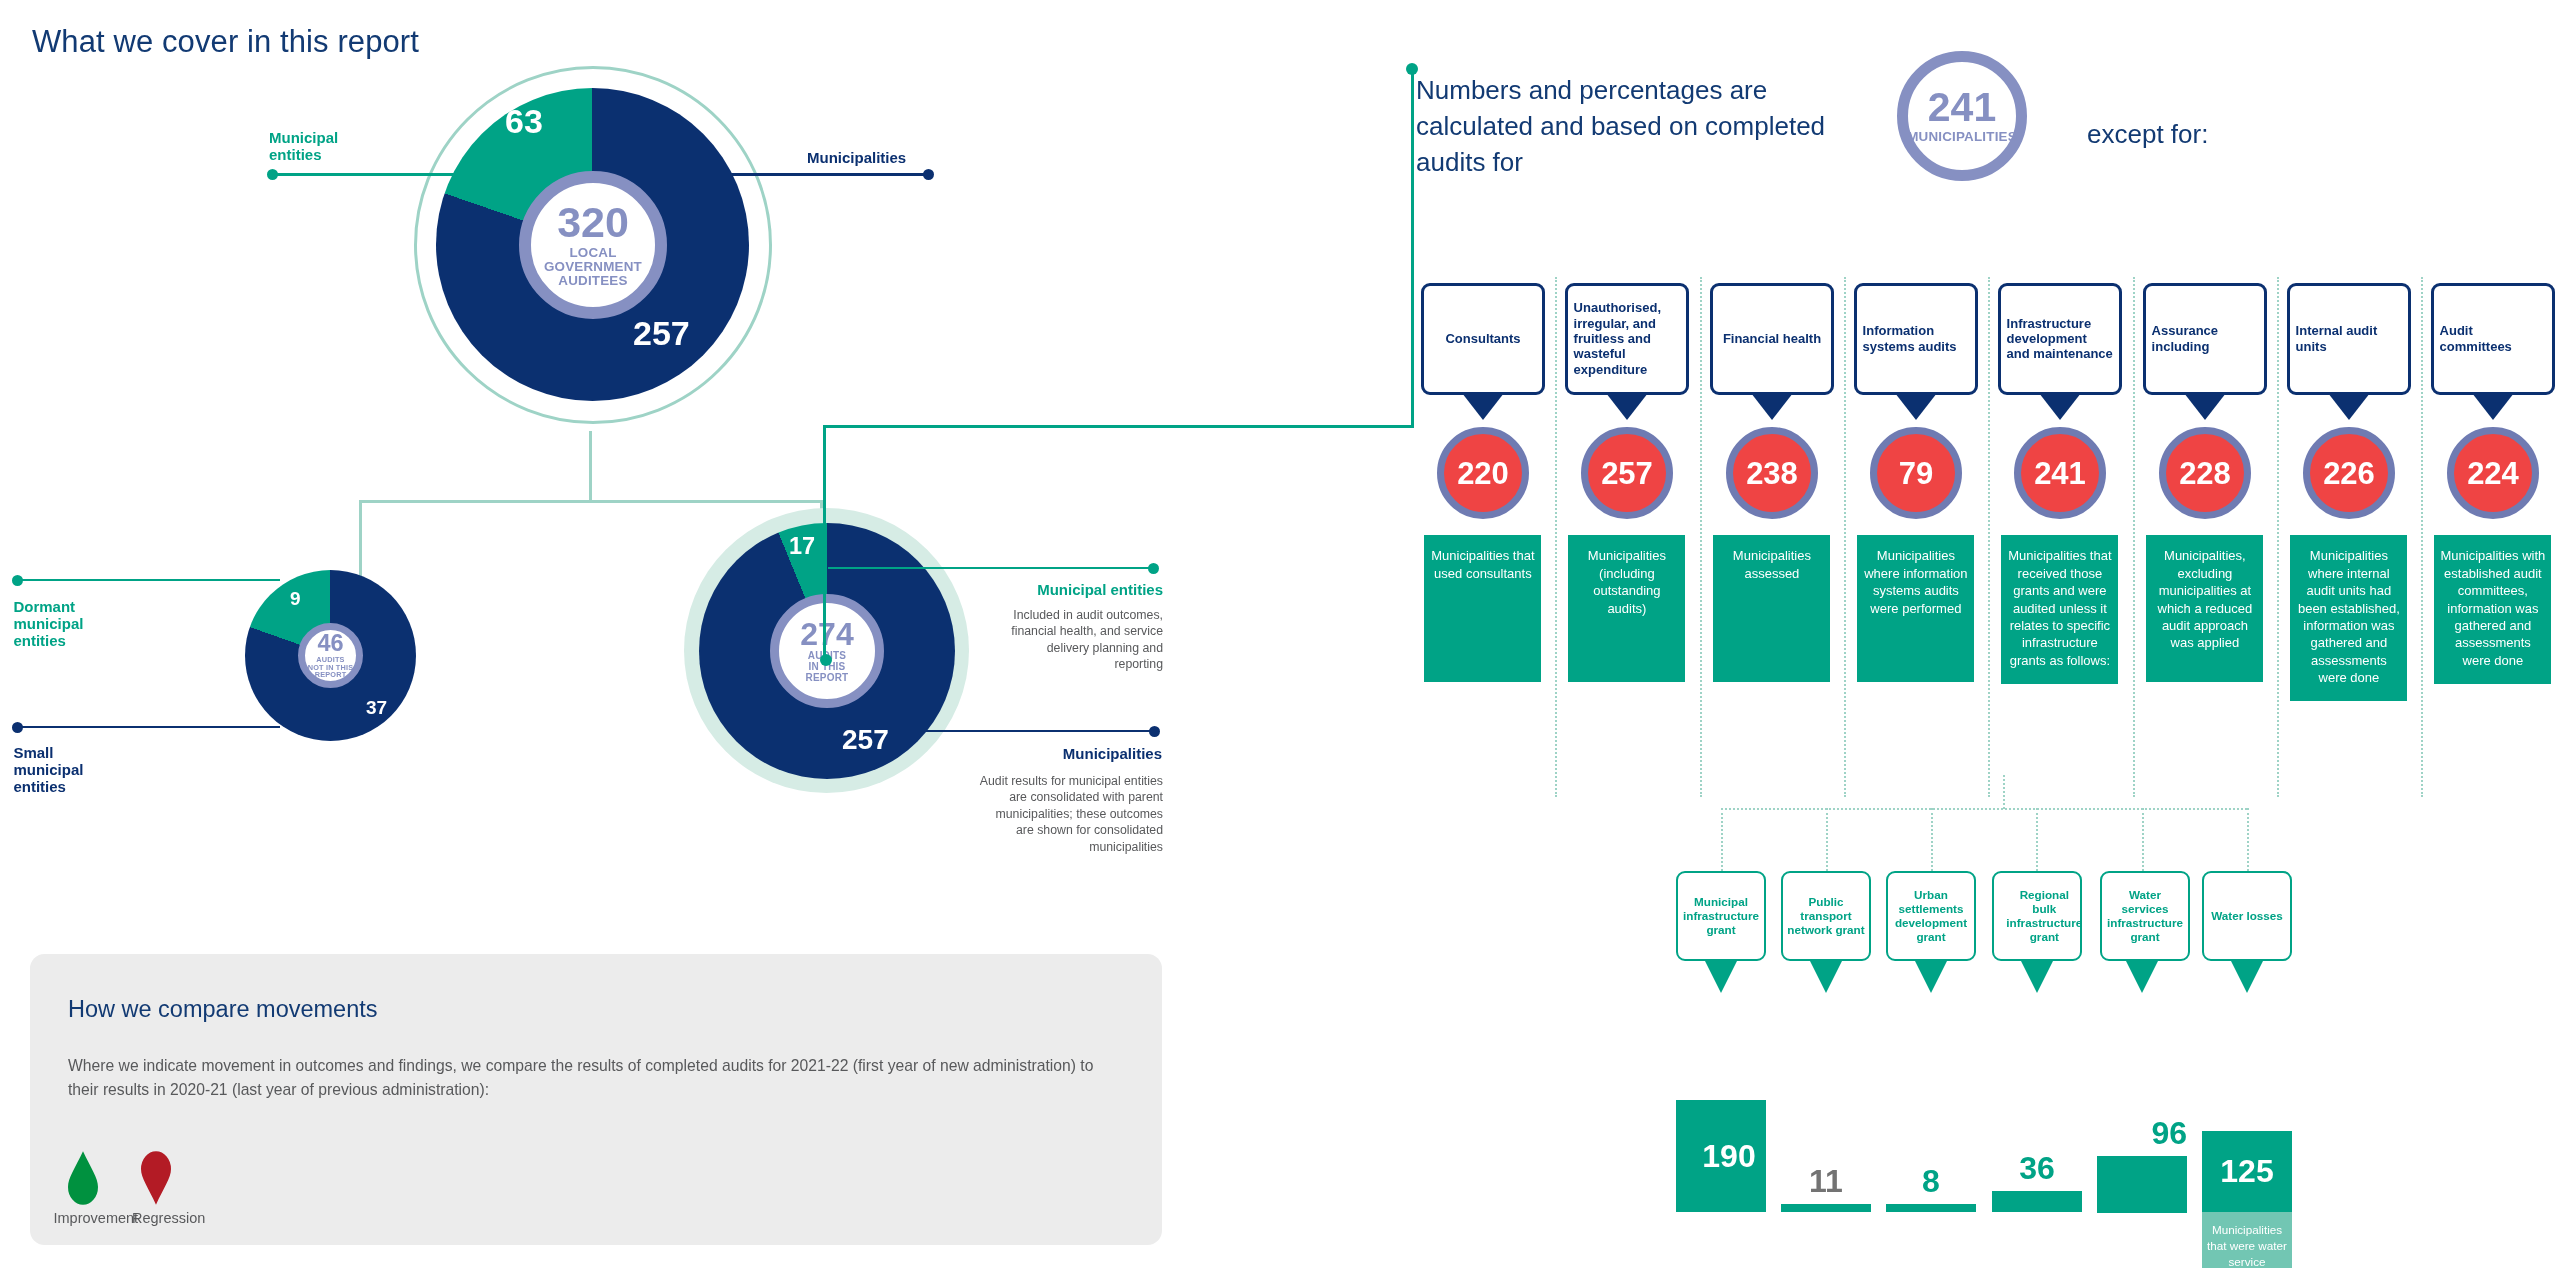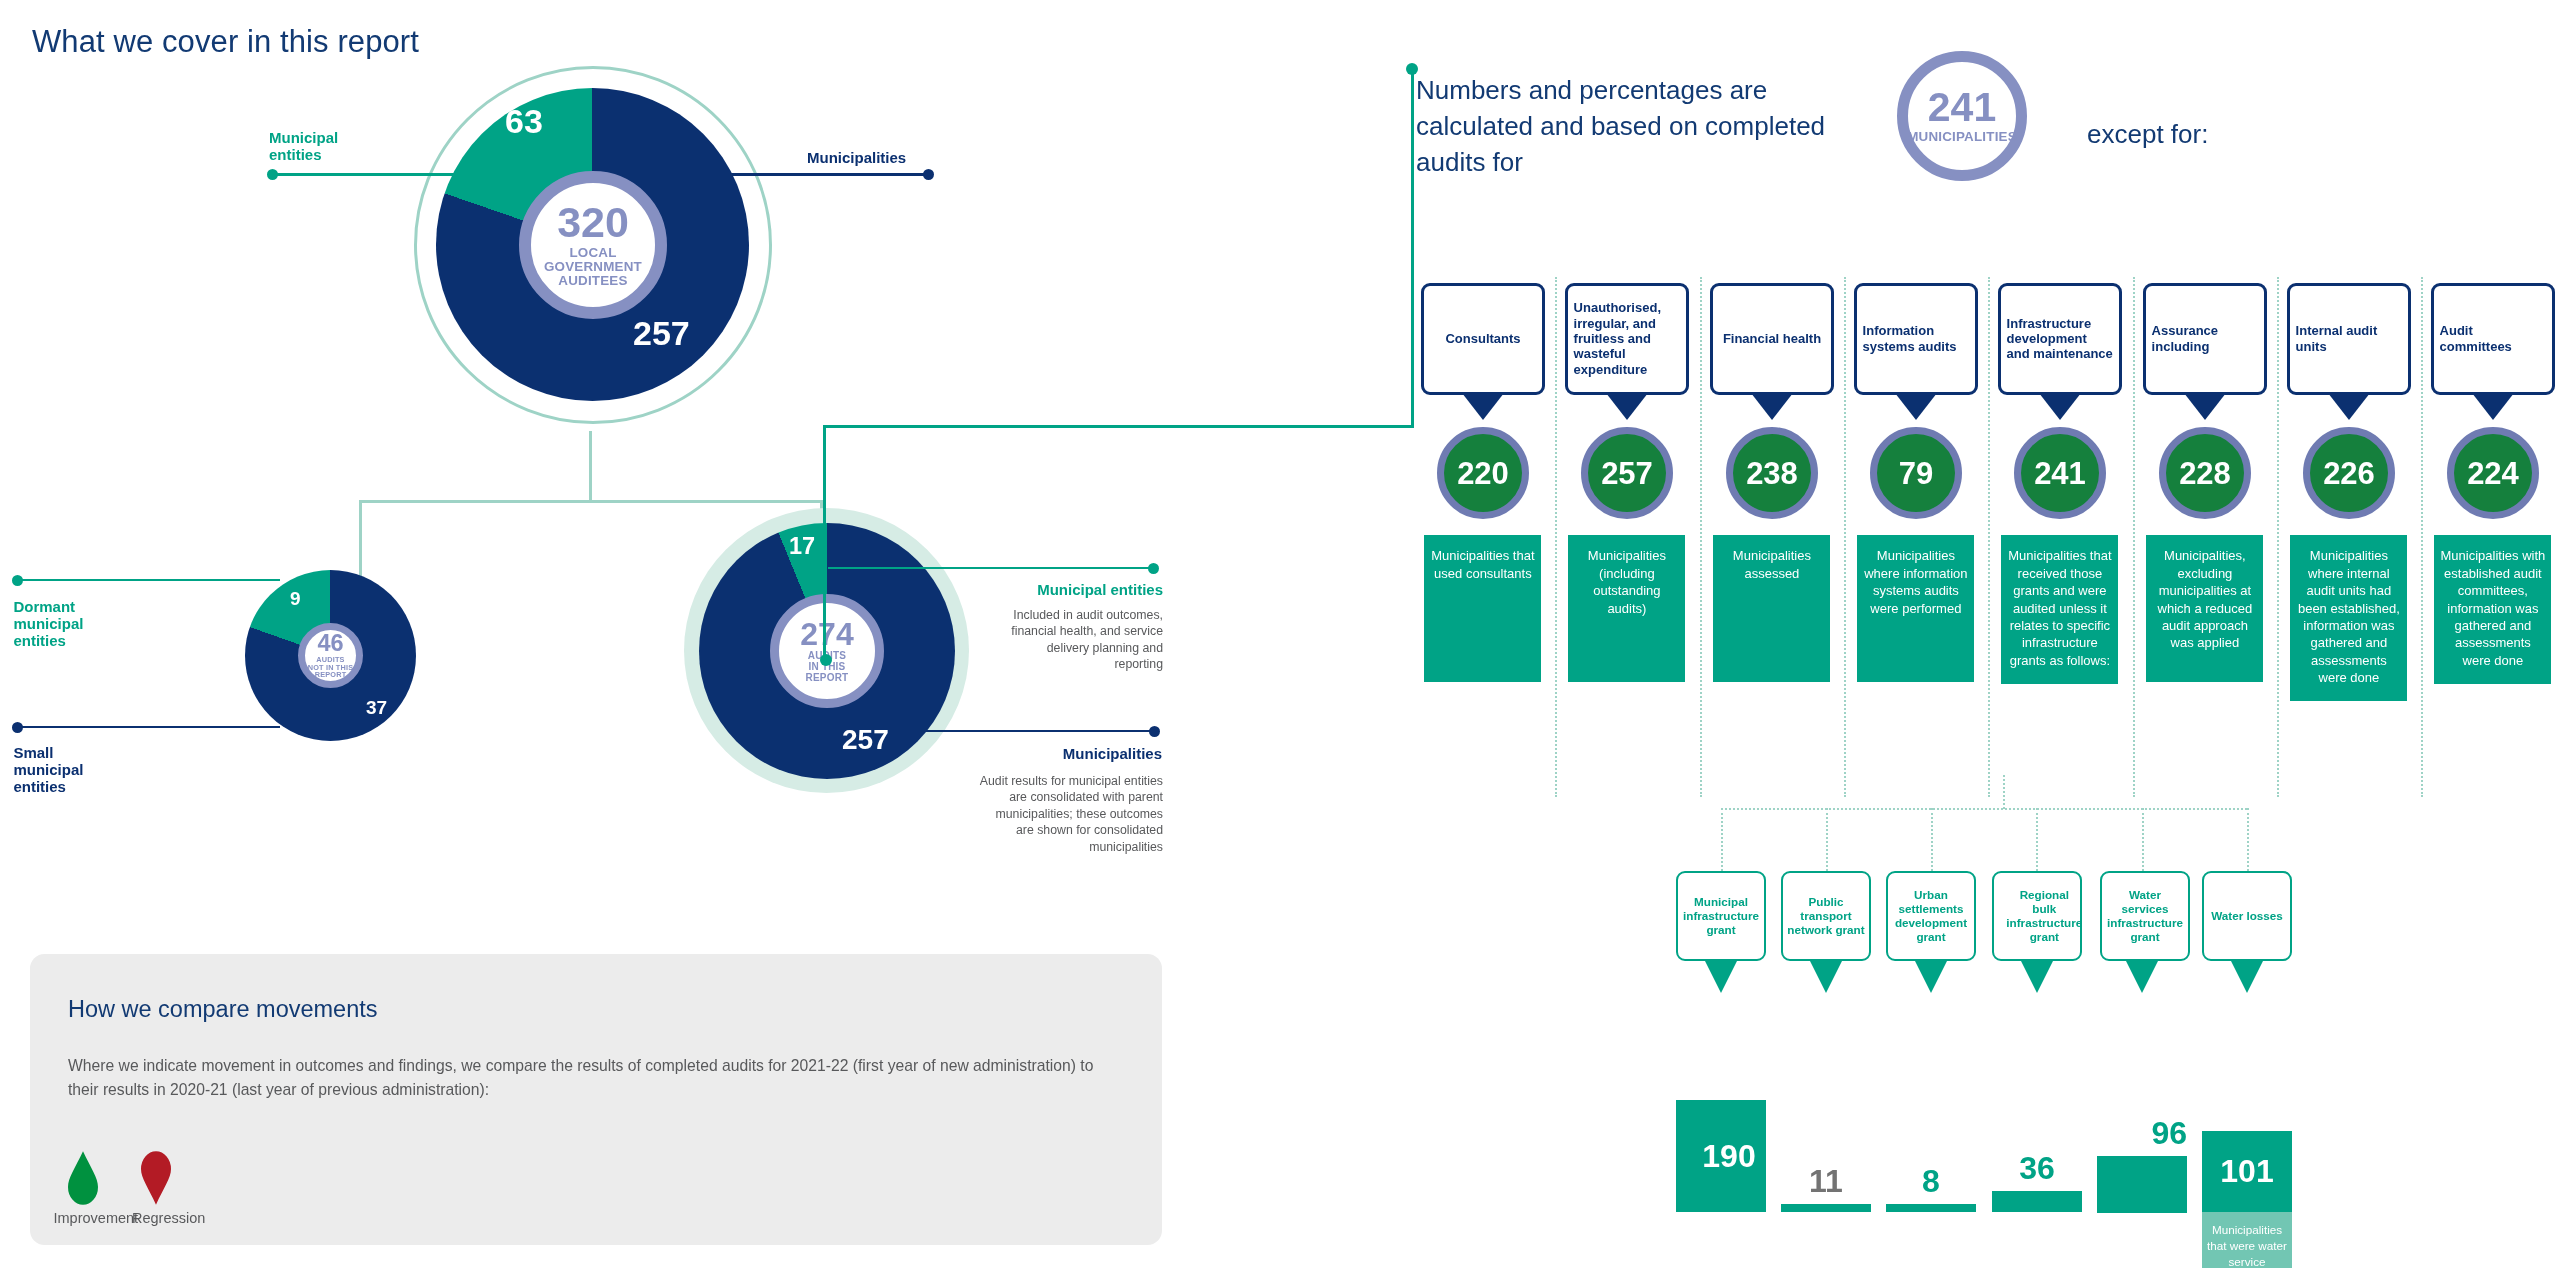--- a/index.html
+++ b/index.html
@@ -108,21 +108,21 @@
   .col .head span {
     font-size:13px; font-weight:700; color:#0b3070; line-height:1.18;
   }
   .col .tri {
     position:absolute; left:41px; top:116px;
     width:0; height:0; border-left:21px solid transparent;
     border-right:21px solid transparent; border-top:27px solid #0b3070;
   }
   .col .bub {
     position:absolute; left:16px; top:150px; width:92px; height:92px;
-    border-radius:50%; background:#15803d; border:7.8px solid #6f7bb2;
+    border-radius:50%; background:#ef4444; border:7.8px solid #6f7bb2;
     display:flex; align-items:center; justify-content:center;
   }
   .col .bub span { font-size:31px; font-weight:700; color:#fff; line-height:1; }
   .col .body {
     position:absolute; left:3.4px; top:258px; width:117px; min-height:147px;
     background:#00a386; color:#fff; text-align:center;
     font-size:13px; line-height:1.34; padding:12.3px 5.6px 14.5px;
   }
   .dotsep {
     position:absolute; top:0; width:0;
@@ -399,21 +399,21 @@
       </div>
       <div class="gtri" style="left: 449px;"></div>
       <div class="gbar" style="left: 421px; width: 90px; height: 57px; top: 285px;"></div>
       <div class="gval" style="left: 421px; width: 90px; text-align: right; font-size: 32px; color: rgb(0, 163, 134); top: 246px;">96</div>
       <div class="gdotline" style="left: 466px; top: -63px; height: 63px;"></div>
       <div class="gcard" style="left: 526px;">
         <span>Water losses</span>
       </div>
       <div class="gtri" style="left: 554px;"></div>
       <div class="gbar" style="left: 526px; width: 90px; height: 82px; top: 260px;"></div>
-      <div class="gval" style="left: 526px; width: 90px; text-align: center; font-size: 32px; color: rgb(255, 255, 255); top: 284px;">101</div>
+      <div class="gval" style="left: 526px; width: 90px; text-align: center; font-size: 32px; color: rgb(255, 255, 255); top: 284px;">125</div>
       <div class="gdotline" style="left: 571px; top: -63px; height: 63px;"></div>
       <div class="gdoth" style="left: 45px; top: -63px; width: 526px;"></div>
       <div class="gdotline" style="left: 327px; top: -96px; height: 34px;"></div>
       <div id="wsp-note" style="left: 526px; top: 341px;">Municipalities that were water service providers</div>
     </div>
 
 </div>
 
 
 </body></html>

